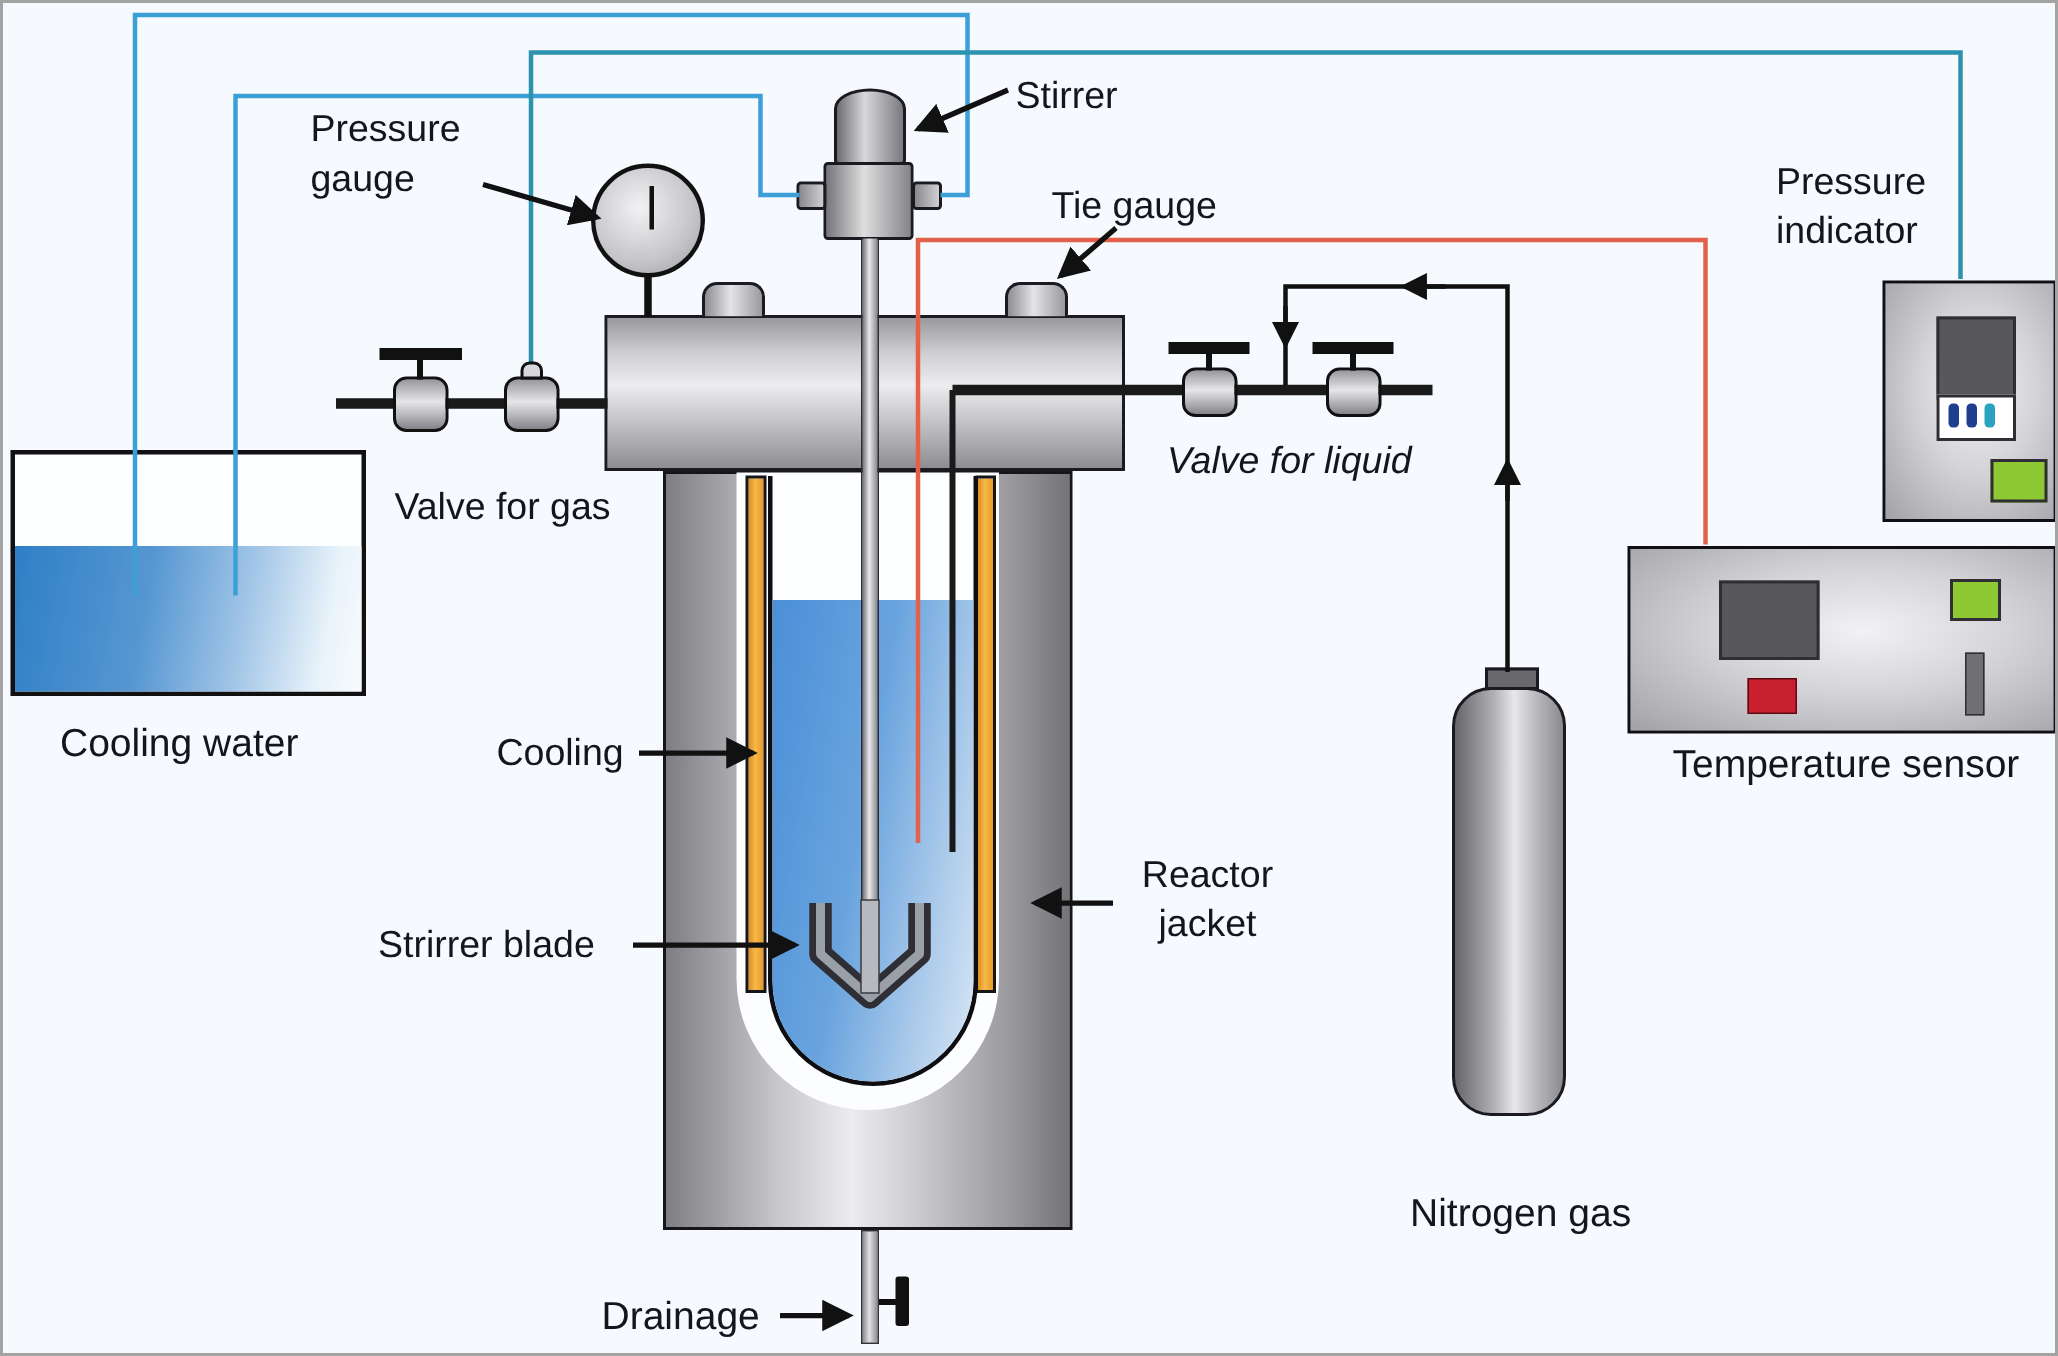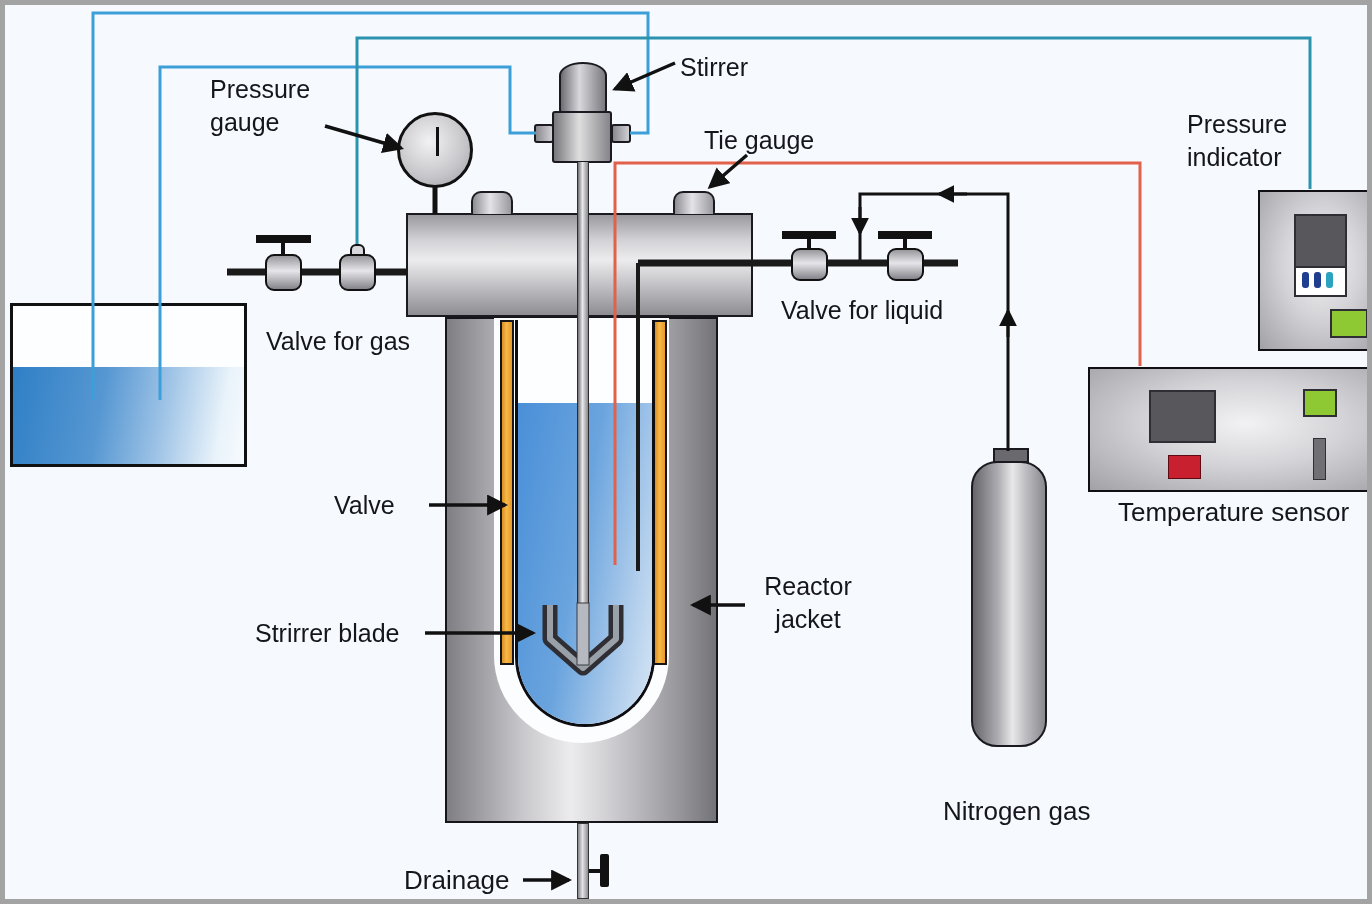--- a/index.html
+++ b/index.html
@@ -1,17 +1,17 @@
 <!DOCTYPE html>
 <html><head>
 <meta charset="utf-8">
 <style>
   html,body{margin:0;padding:0;background:#e8eaed;font-family:"Liberation Sans",sans-serif;}
   #canvas{position:relative;width:1372px;height:904px;background:#f6f9fd;overflow:hidden;
-          border:5px solid #a3a3a3;box-sizing:border-box;}
+          border:2px solid #a3a3a3;box-sizing:border-box;}
   .abs{position:absolute;box-sizing:border-box;}
   .lbl{position:absolute;color:#15151d;font-size:25px;line-height:33px;white-space:pre-line;z-index:70;}
   .lbl.big{font-size:26px;}
   .ctr{text-align:center;}
 
   
   #tank{left:5px;top:298px;width:237px;height:164px;border:3px solid #111;background:#fdfeff;z-index:10;}
   #water{position:absolute;left:0;right:0;bottom:0;top:61px;
          background:linear-gradient(100deg,#2f7fc6 0%,#5697d2 38%,#9ec3e6 64%,#e9f3fa 88%,#f8fbfe 100%);}
 
@@ -84,21 +84,21 @@
   #drain-pipe{left:572px;top:818px;width:12px;height:76px;border:1px solid #333;z-index:10;
               background:linear-gradient(90deg,#86868a,#e2e2e6 45%,#8e8e92);}
 
   svg#wires{position:absolute;left:0;top:0;z-index:50;pointer-events:none;}
 
   
   #lbl-pressure-gauge{left:205px;top:68px;}
   #lbl-stirrer{left:675px;top:46px;}
   #lbl-tie-bolt{left:699px;top:119px;}
   #lbl-valve-gas{left:261px;top:320px;}
-  #lbl-valve-liquid{left:776px;top:289px;}
+  #lbl-valve-liquid{left:776px;top:289px;font-style:italic;}
   #lbl-pressure-indicator{left:1182px;top:103px;}
   #lbl-cooling-water{left:38px;top:477px;}
   #lbl-heater{left:329px;top:484px;}
   #lbl-stirrer-blade{left:250px;top:612px;text-align:center;}
   #lbl-reactor-jacket{left:748px;top:565px;width:110px;}
   #lbl-nitrogen-gas{left:938px;top:790px;}
   #lbl-temp-sensor{left:1113px;top:491px;}
   #lbl-drainage{left:399px;top:859px;}
 </style>
 </head>
@@ -212,21 +212,22 @@
   </svg>
 
   <div class="lbl" id="lbl-pressure-gauge">Pressure
 gauge</div>
   <div class="lbl" id="lbl-stirrer">Stirrer</div>
   <div class="lbl" id="lbl-tie-bolt">Tie gauge</div>
   <div class="lbl" id="lbl-valve-gas">Valve for gas</div>
   <div class="lbl" id="lbl-valve-liquid">Valve for liquid</div>
   <div class="lbl" id="lbl-pressure-indicator">Pressure
 indicator</div>
-  <div class="lbl" id="lbl-heater">Valve</div>
+  <div class="lbl big" id="lbl-cooling-water">Cooling water</div>
+  <div class="lbl" id="lbl-heater">Cooling</div>
   <div class="lbl" id="lbl-stirrer-blade">Strirrer blade</div>
   <div class="lbl ctr" id="lbl-reactor-jacket">Reactor
 jacket</div>
   <div class="lbl big" id="lbl-nitrogen-gas">Nitrogen gas</div>
   <div class="lbl big" id="lbl-temp-sensor">Temperature sensor</div>
   <div class="lbl big" id="lbl-drainage">Drainage</div>
 
 </div>
 
 </body></html>

